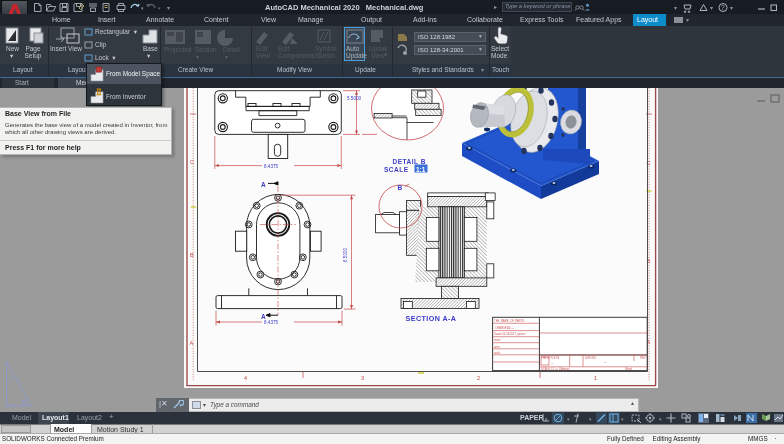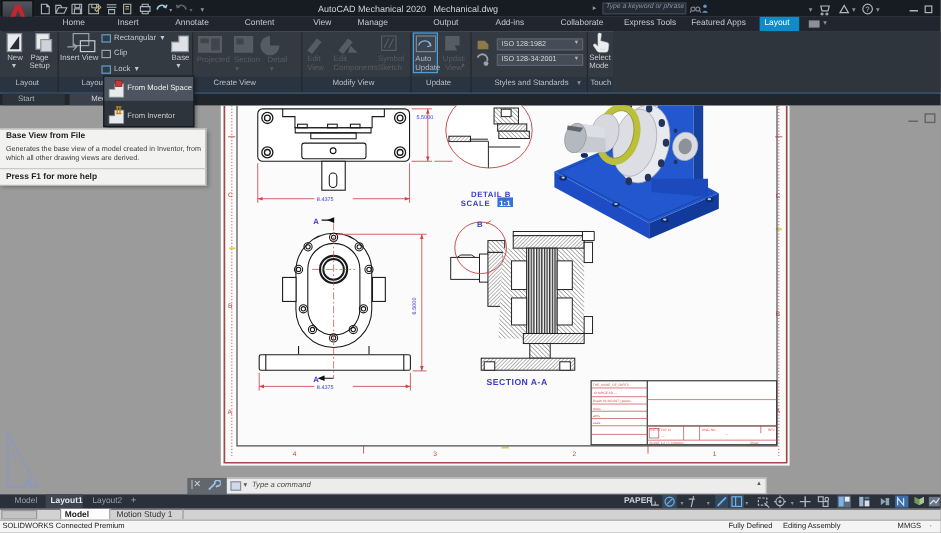--- a/index.html
+++ b/index.html
@@ -33,21 +33,21 @@
   <path d="M71 2.5 h6 v8 h-6 z"></path>
         <path d="M72.5 4.5 h3 M72.5 6.5 h3" stroke="#c8b06a"></path>
   <path d="M85 4.5 h8 v4 h-8 z M86.5 4.5 v-2 h5 v2 M86.5 8.5 v2 h5 v-2"></path>
  </g>
  <path d="M99 7 a4 4 0 0 1 7 -2.2 M107 3 l-0.8 2.2 l-2.2 -0.8" stroke="#9fc8e0" stroke-width="1.3" fill="none"></path>
  <text x="109" y="9" font-size="5" fill="#8a9097">▾</text>
  <path d="M123 7 a4 4 0 0 0 -7 -2.2 M115 3 l0.8 2.2 l2.2 -0.8" stroke="#5d646b" stroke-width="1.3" fill="none"></path>
  <text x="126" y="9" font-size="5" fill="#5d646b">▾</text>
  <text x="135" y="9" font-size="6" fill="#8a9097">▾</text>
 </svg>
-<div class="abs tx" style="left:265px;top:3.5px;font-size:7.5px;color:#cdd2d8;">AutoCAD Mechanical 2020&nbsp;&nbsp;&nbsp;Mechanical.dwg</div>
+<div class="abs tx" style="left:265px;top:3.5px;font-size:7.5px;color:#cdd2d8;font-weight:bold;">AutoCAD Mechanical 2020&nbsp;&nbsp;&nbsp;Mechanical.dwg</div>
 
 <div class="abs tx" style="left:494px;top:4px;font-size:6px;color:#8b97a5;">▸</div>
 <div class="abs" style="left:502px;top:2px;width:70px;height:10px;background:#252b35;border:1px solid #3d4652;box-sizing:border-box;"></div>
 <div class="abs tx" style="left:505px;top:4px;font-size:5.7px;font-style:italic;color:#8a94a1;">Type a keyword or phrase</div>
 <svg class="abs" style="left:574px;top:2px;" width="210" height="11" viewBox="0 0 210 11">
  <g fill="none" stroke="#848c95" stroke-width="0.9">
   <circle cx="3.5" cy="5.5" r="1.7"></circle>
         <circle cx="7.5" cy="5.5" r="1.7"></circle>
         <path d="M2 7 l-1 1.5 M9 7 l1 1.5"></path>
  </g>

